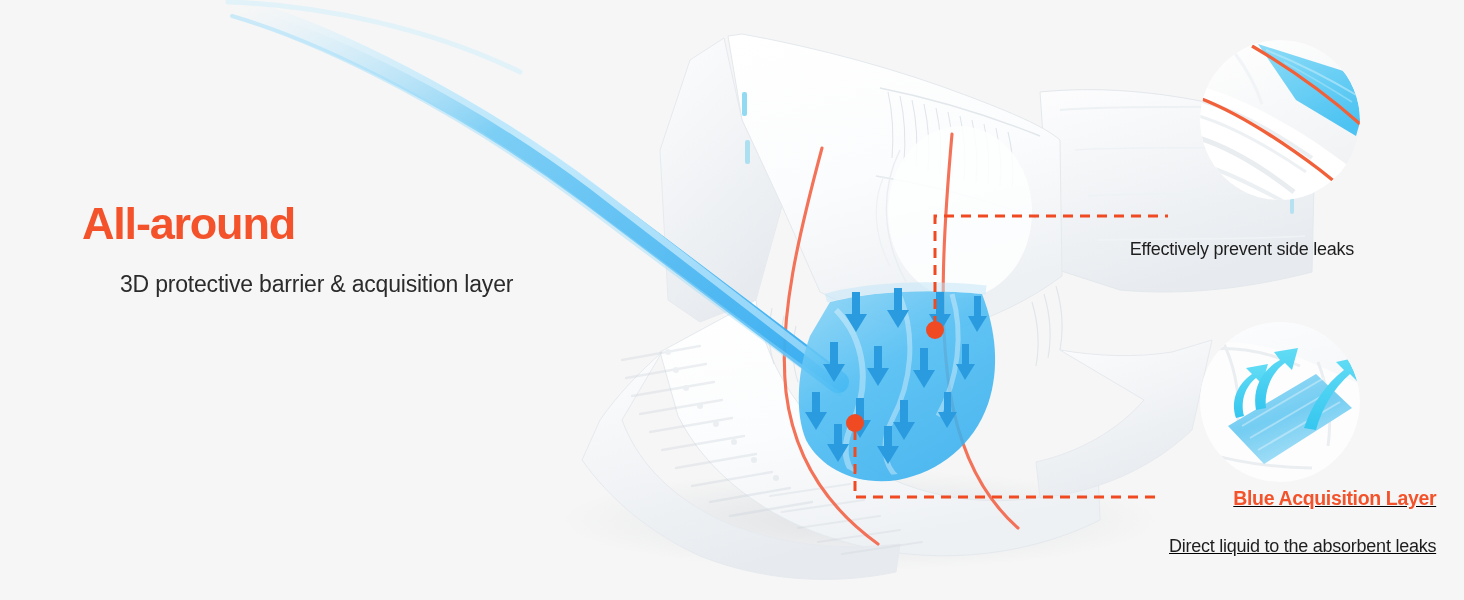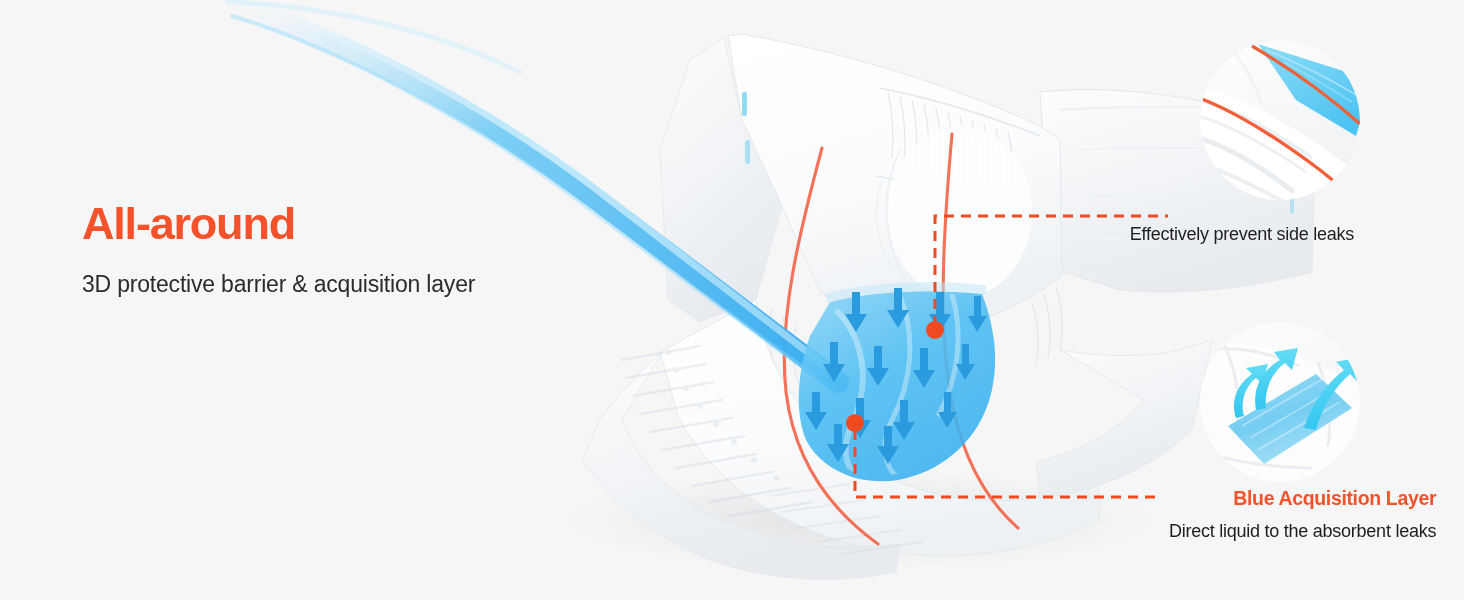--- a/index.html
+++ b/index.html
@@ -25,20 +25,21 @@
     letter-spacing:-1.2px;
     color:#f4522a;
   }
   #headline .l2 { display:block; }
   #subhead {
     margin-top:22px;
     font-size:23px;
     color:#2b2b2b;
     letter-spacing:-0.2px;
     font-weight:400;
+    margin-left:38px;
   }
 
   
   #product { position:absolute; left:0; top:0; width:1464px; height:600px; }
   #product svg, #insets svg, #callout-lines svg { display:block; }
 
   
   .inset {
     position:absolute;
     width:160px; height:160px;
@@ -58,25 +59,25 @@
     letter-spacing:-0.35px;
     white-space:nowrap;
     line-height:1;
   }
   .callout-sub {
     font-size:18px;
     color:#1e1e1e;
     letter-spacing:-0.25px;
     white-space:nowrap;
     line-height:1;
-    margin-top:13px;
+    margin-top:28px;
   }
   #callout-1 { left:1176px; top:212px; }
   #callout-1 .callout-sub { text-align:right; width:236px; margin-left:-58px; }
-  #callout-2 { left:1169px; top:489px; text-align:right; }
+  #callout-2 { left:1169px; top:489px; text-align:right;text-decoration:underline; }
   #callout-2 .callout-sub { text-align:right; }
 </style>
 </head>
 <body>
 
 <div id="stage">
 
   <div id="product">
     <svg width="1464" height="600" viewBox="0 0 1464 600" xmlns="http://www.w3.org/2000/svg">
       <defs>

